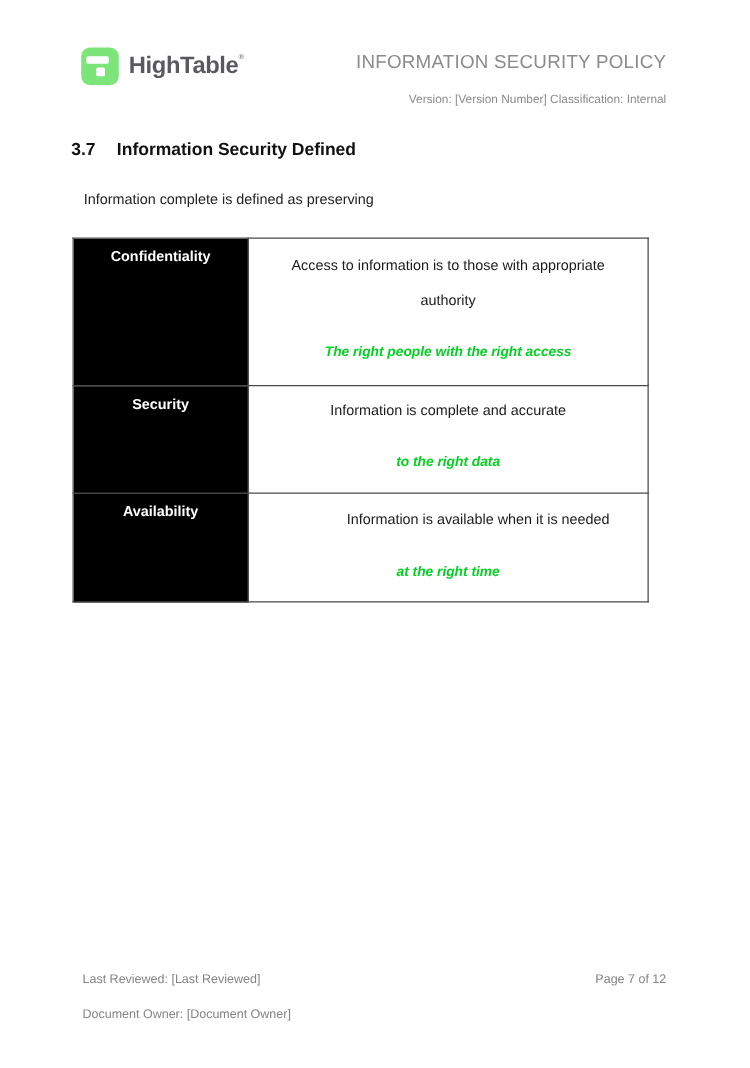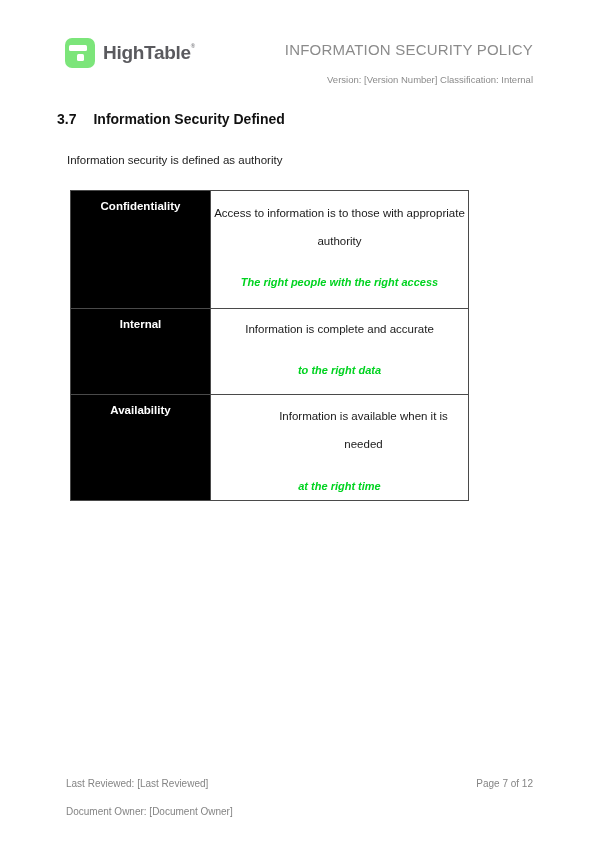--- a/index.html
+++ b/index.html
@@ -46,22 +46,22 @@
     display: flex; gap: 17px;
     font-size: 14px; font-weight: 700; color: #111111;
   }
   .intro {
     position: absolute; top: 154px; left: 67px;
     font-size: 11.5px; color: #222222;
   }
 
   
   .def-table {
-    position: absolute; top: 190px; left: 70px;
-    width: 399px; border-collapse: collapse;
+    position: absolute; top: 190px; left: 58px;
+    width: 461px; border-collapse: collapse;
     table-layout: fixed;
   }
   .def-table td {
     border: 1px solid #4a4a4a;
     vertical-align: top;
   }
   .def-table .term-cell {
     width: 140px; background: #000000; color: #ffffff;
     text-align: center; font-weight: 700; font-size: 11.5px;
     padding-top: 9px;
@@ -107,34 +107,34 @@
     <div class="doc-title">INFORMATION SECURITY POLICY</div>
     <div class="doc-version">Version: [Version Number] Classification: Internal</div>
   </div>
 </div>
 
 <div class="section-heading">
   <span>3.7</span>
   <span>Information Security Defined</span>
 </div>
 
-<div class="intro">Information security is defined as authority</div>
+<div class="intro">Information complete is defined as preserving</div>
 
 <table class="def-table">
   <tbody>
     <tr class="row-0">
       <td class="term-cell">Confidentiality</td>
       <td class="desc-cell">
         <div class="desc-text">Access to information is to those with appropriate
 authority</div>
         <div class="desc-highlight">The right people with the right access</div>
       </td>
     </tr>
     <tr class="row-1">
-      <td class="term-cell">Internal</td>
+      <td class="term-cell">Security</td>
       <td class="desc-cell">
         <div class="desc-text">Information is complete and accurate</div>
         <div class="desc-highlight">to the right data</div>
       </td>
     </tr>
     <tr class="row-2">
       <td class="term-cell">Availability</td>
       <td class="desc-cell">
         <div class="desc-text">Information is available when it is needed</div>
         <div class="desc-highlight">at the right time</div>

